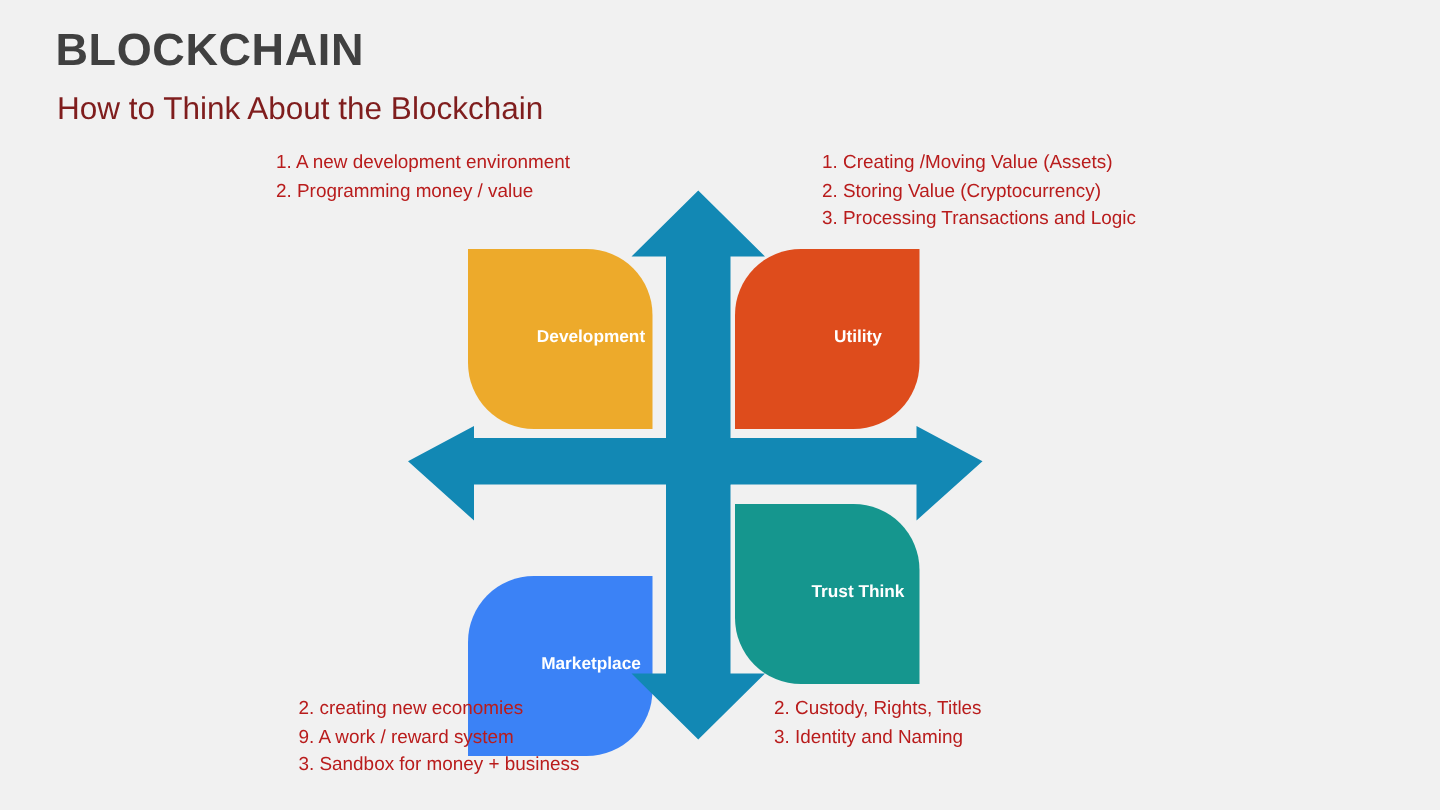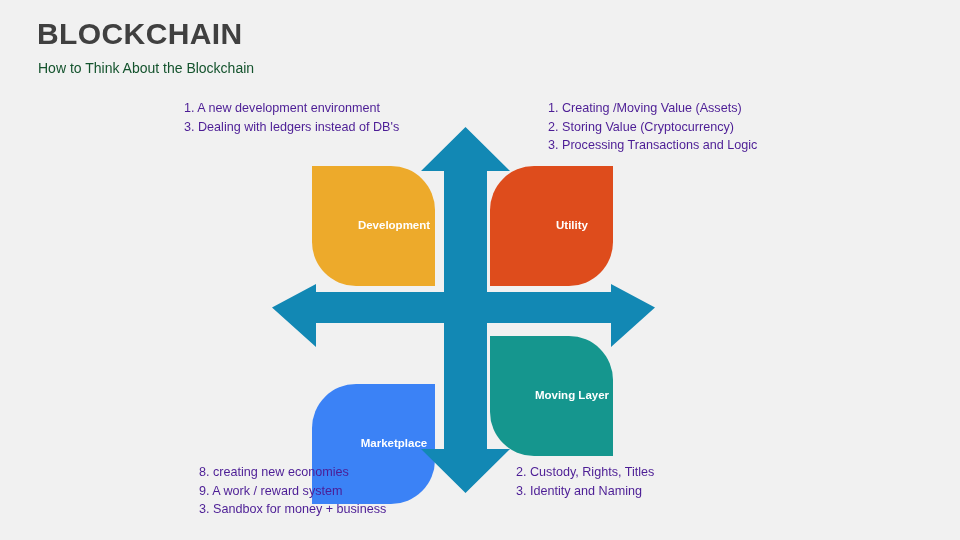--- a/index.html
+++ b/index.html
@@ -30,23 +30,23 @@
     font-weight: bold;
     letter-spacing: 0.4px;
     color: #404040;
     line-height: 1.1;
     white-space: nowrap;
   }
   .subtitle {
     position: absolute;
     left: 38px;
     top: 60px;
-    font-size: 14px;
+    font-size: 21px;
     font-weight: normal;
-    color: #14532d;
+    color: #7f1d1d;
     line-height: 1.2;
     white-space: nowrap;
   }
 
   
   .quad {
     position: absolute;
     width: 123px;
     height: 120px;
     color: #FFFFFF;
@@ -98,21 +98,21 @@
     top: 0;
     width: 960px;
     height: 540px;
     pointer-events: none;
   }
 
   
   .notes {
     position: absolute;
     font-size: 12.6px;
-    color: #4c1d95;
+    color: #b91c1c;
     line-height: 18.6px;
     white-space: nowrap;
   }
   .notes .note-line {
     display: block;
   }
   .notes.tl { left: 184px; top: 99px; }
   .notes.tr { left: 520px; top: 99px; margin-left: 28px; }
   .notes.bl { left: 199px; top: 463px; }
   .notes.br { left: 516px; top: 463px; }
@@ -131,47 +131,47 @@
 
   <div class="quad utility">
     <span class="quad-label">Utility</span>
   </div>
 
   <div class="quad marketplace">
     <span class="quad-label">Marketplace</span>
   </div>
 
   <div class="quad trust">
-    <span class="quad-label">Moving Layer</span>
+    <span class="quad-label">Trust Think</span>
   </div>
 
   <svg class="cross-arrows" viewBox="0 0 960 540">
 
     <polygon fill="#1288B4" points="465.5,127 510,171 487,171 487,310 444,310 444,171 421,171"></polygon>
     <polygon fill="#1288B4" points="465.5,493 510,449 487,449 487,310 444,310 444,449 421,449"></polygon>
 
     <polygon fill="#1288B4" points="272,307.5 316,284 316,292 465,292 465,323 316,323 316,347"></polygon>
     <polygon fill="#1288B4" points="655,307.5 611,284 611,292 465,292 465,323 611,323 611,347"></polygon>
 
     <rect fill="#1288B4" x="444" y="292" width="43" height="31"></rect>
   </svg>
 
   <div class="notes tl">
     <span class="note-line">1. A new development environment</span>
-    <span class="note-line">3. Dealing with ledgers instead of DB's</span>
+    <span class="note-line">2. Programming money / value</span>
   </div>
 
   <div class="notes tr">
     <span class="note-line">1. Creating /Moving Value (Assets)</span>
     <span class="note-line">2. Storing Value (Cryptocurrency)</span>
     <span class="note-line">3. Processing Transactions and Logic</span>
   </div>
 
   <div class="notes bl">
-    <span class="note-line">8. creating new economies</span>
+    <span class="note-line">2. creating new economies</span>
     <span class="note-line">9. A work / reward system</span>
     <span class="note-line">3. Sandbox for money + business</span>
   </div>
 
   <div class="notes br">
     <span class="note-line">2. Custody, Rights, Titles</span>
     <span class="note-line">3. Identity and Naming</span>
   </div>
 
 </div>

